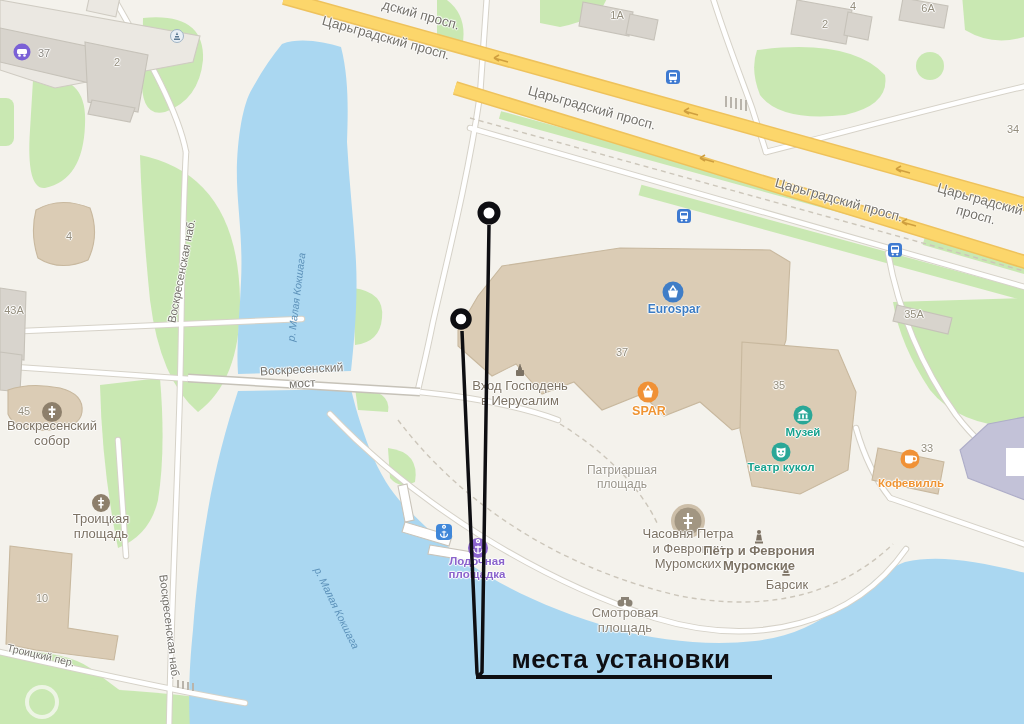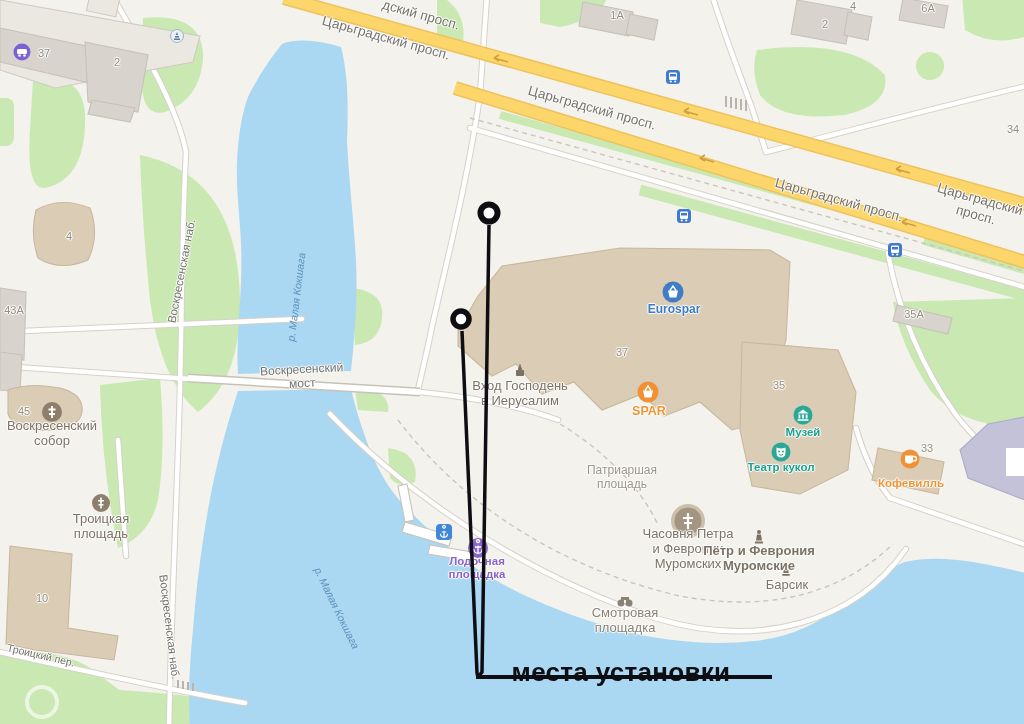--- a/index.html
+++ b/index.html
@@ -8,21 +8,21 @@
   svg.base,svg.overlay{position:absolute;left:0;top:0;}
   .lbl{position:absolute;transform:translate(-50%,-50%) rotate(var(--r,0deg));
        white-space:pre-line;text-align:center;line-height:1.15;
        text-shadow:0 1px 1px #fff,0 -1px 1px #fff,1px 0 1px #fff,-1px 0 1px #fff,0 0 2px #fff;}
   .s{color:#75726b;font-size:12.5px;}
   .w{color:#5d92ba;font-size:10.5px;font-style:italic;text-shadow:none;}
   .n{color:#948e7e;font-size:11px;}
   .poi{font-weight:600;font-size:13px;}
   .ic{position:absolute;transform:translate(-50%,-50%);display:flex;}
   .ann{position:absolute;transform:translate(-50%,-50%);font-size:26px;font-weight:800;
-       color:#0e0e12;letter-spacing:.3px;white-space:nowrap;margin-top:13px;}
+       color:#0e0e12;letter-spacing:.3px;white-space:nowrap;}
 </style>
 </head>
 <body>
 
 <div class="stage">
 
 <svg class="base" width="1024" height="724" viewBox="0 0 1024 724">
 
   <g fill="#c9e8b2" stroke="none">
     <path d="M143,18 Q205,12 203,60 Q199,100 165,112 Q140,118 142,75 Z"></path>
@@ -327,21 +327,21 @@
 <span class="lbl poi" style="left:803px;top:433px;color:#18a28f;font-size:11.5px">Музей</span>
 <span class="lbl poi" style="left:781px;top:468px;color:#18a28f;font-size:11.5px">Театр кукол</span>
 <span class="lbl poi" style="left:911px;top:484px;color:#ef9433;font-size:11.5px">Кофевилль</span>
 <span class="lbl poi" style="left:688px;top:549px;color:#7c7264;font-weight:500">Часовня Петра
 и Февронии
 Муромских</span>
 <span class="lbl poi" style="left:759px;top:559px;color:#7c7264;font-weight:700">Пётр и Феврония
 Муромские</span>
 <span class="lbl poi" style="left:787px;top:585px;color:#7c7264;font-weight:500">Барсик</span>
 <span class="lbl poi" style="left:625px;top:621px;color:#8a8275;font-weight:500">Смотровая
-площадка</span>
+площадь</span>
 <span class="lbl poi" style="left:622px;top:478px;color:#9a958a;font-size:12px;font-weight:500">Патриаршая
 площадь</span>
 <span class="lbl poi" style="left:477px;top:568px;color:#8a63cc;font-size:11.5px">Лодочная
 площадка</span>
 <span class="lbl poi" style="left:52px;top:434px;color:#7c7264;font-weight:500">Воскресенский
 собор</span>
 <span class="lbl poi" style="left:101px;top:527px;color:#7c7264;font-weight:500">Троицкая
 площадь</span>
 
 <svg class="overlay" width="1024" height="724" viewBox="0 0 1024 724">

